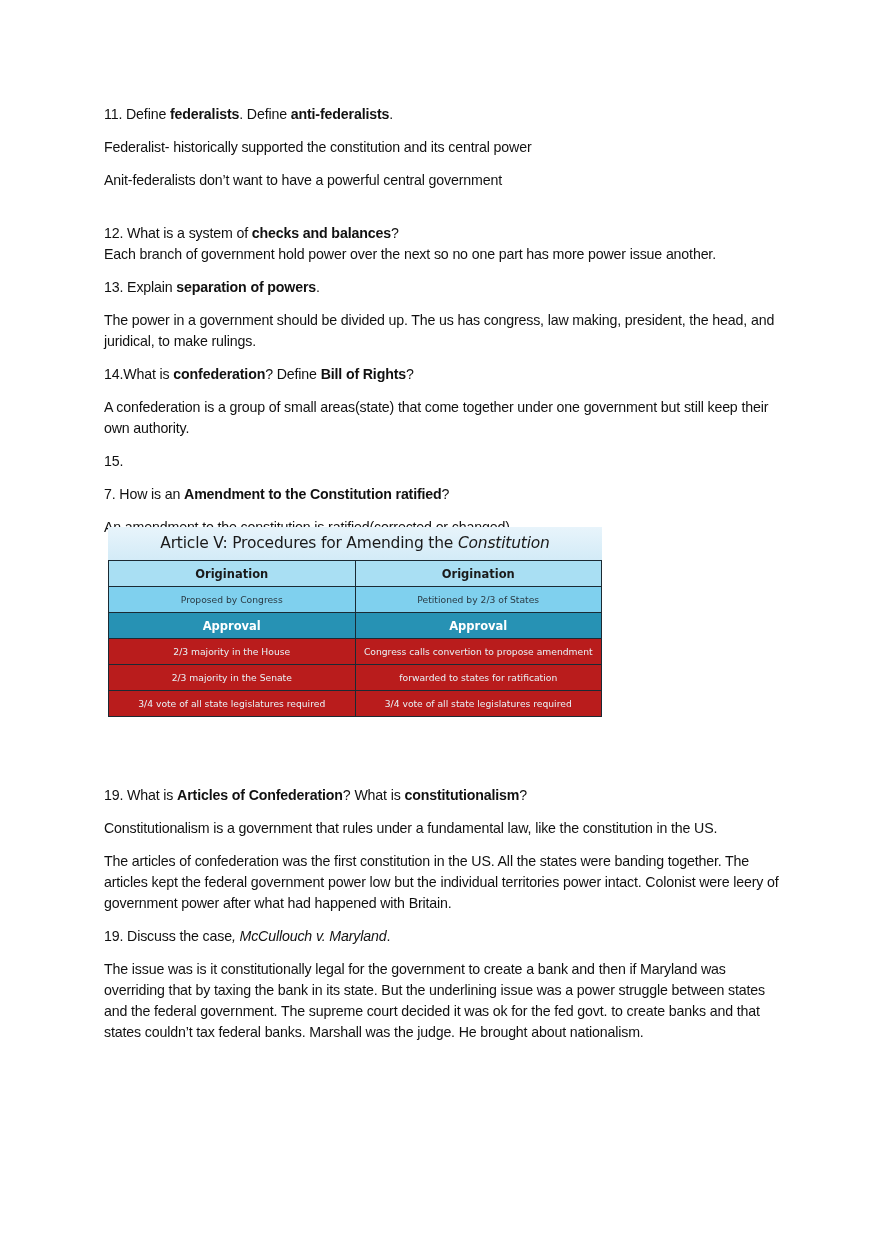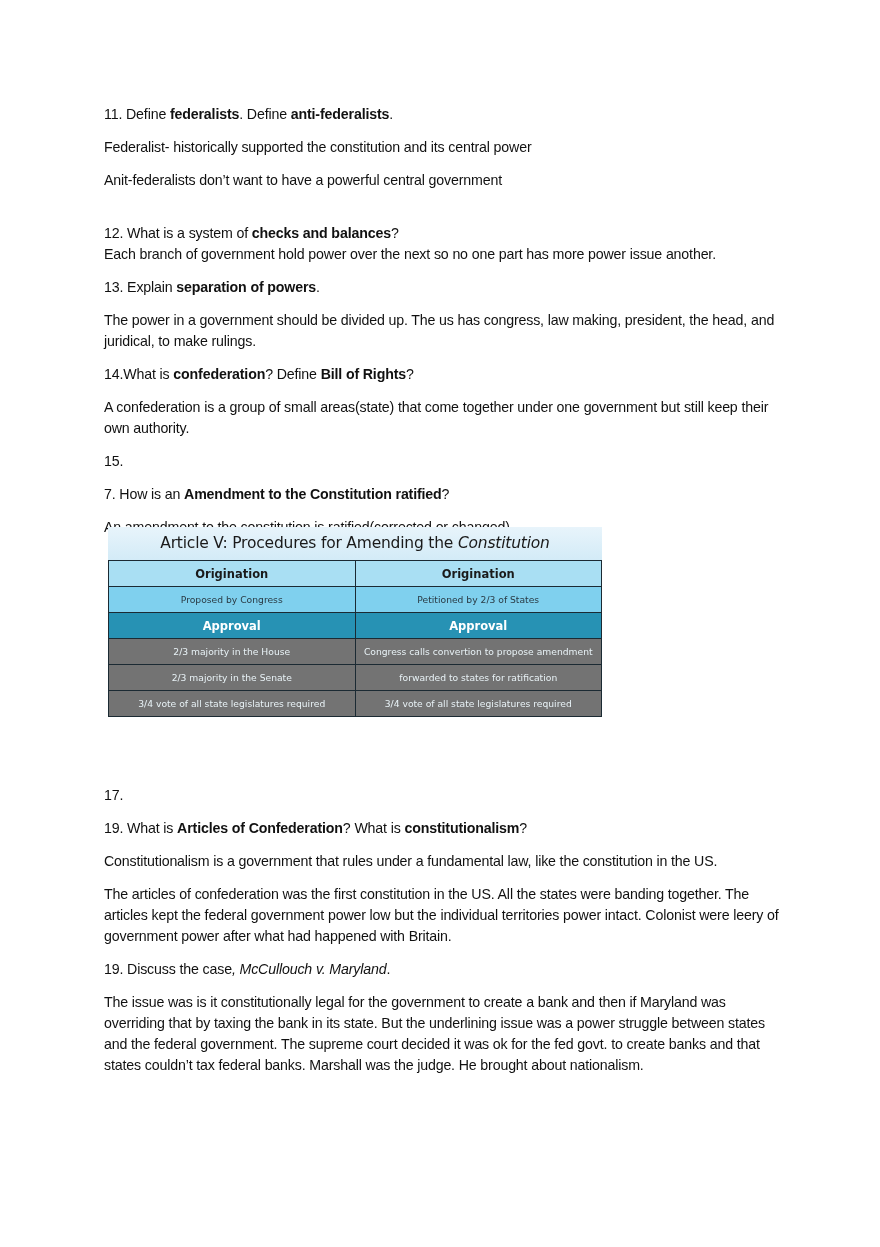--- a/index.html
+++ b/index.html
@@ -81,21 +81,21 @@
     }
     tr.h2 td {
       background: #2792b4;
       height: 25px;
       font-weight: bold;
       font-size: 11.5px;
       color: #ffffff;
       margin-top: 47px;
     }
     tr.r2 td {
-      background: #737373;
+      background: #b91c1c;
       height: 25px;
       font-size: 9.2px;
       color: #e8f2f6;
       margin-top: 36px;
     }
   </style>
 </head>
 <body>
 
 <div class="page">
@@ -114,21 +114,20 @@
   <p class="p"><span>14.What is </span><b>confederation</b><span>? Define </span><b>Bill of Rights</b><span>?</span></p>
   <p class="p">A confederation is a group of small areas(state) that come together under one government but still keep their own authority.</p>
 
   <p class="p">15.</p>
 
   <p class="p"><span>7. How is an </span><b>Amendment to the Constitution ratified</b><span>?</span></p>
   <p class="p">An amendment to the constitution is ratified(corrected or changed)</p>
 
   <div style="height:235px"></div>
 
-  <p class="p">17.</p>
 
   <p class="p"><span>19. What is </span><b>Articles of Confederation</b><span>? What is </span><b>constitutionalism</b><span>?</span></p>
   <p class="p">Constitutionalism is a government that rules under a fundamental law, like the constitution in the US.</p>
   <p class="p">The articles of confederation was the first constitution in the US. All the states were banding together. The articles kept the federal government power low but the individual territories power intact. Colonist were leery of government power after what had happened with Britain.</p>
 
   <p class="p"><span>19. Discuss the case</span><span class="bi">, McCullouch v. Maryland</span><span>.</span></p>
   <p class="p">The issue was is it constitutionally legal for the government to create a bank and then if Maryland was overriding that by taxing the bank in its state. But the underlining issue was a power struggle between states and the federal government. The supreme court decided it was ok for the fed govt. to create banks and that states couldn’t tax federal banks. Marshall was the judge. He brought about nationalism.</p>
 </div>
 
 <div class="figure">

